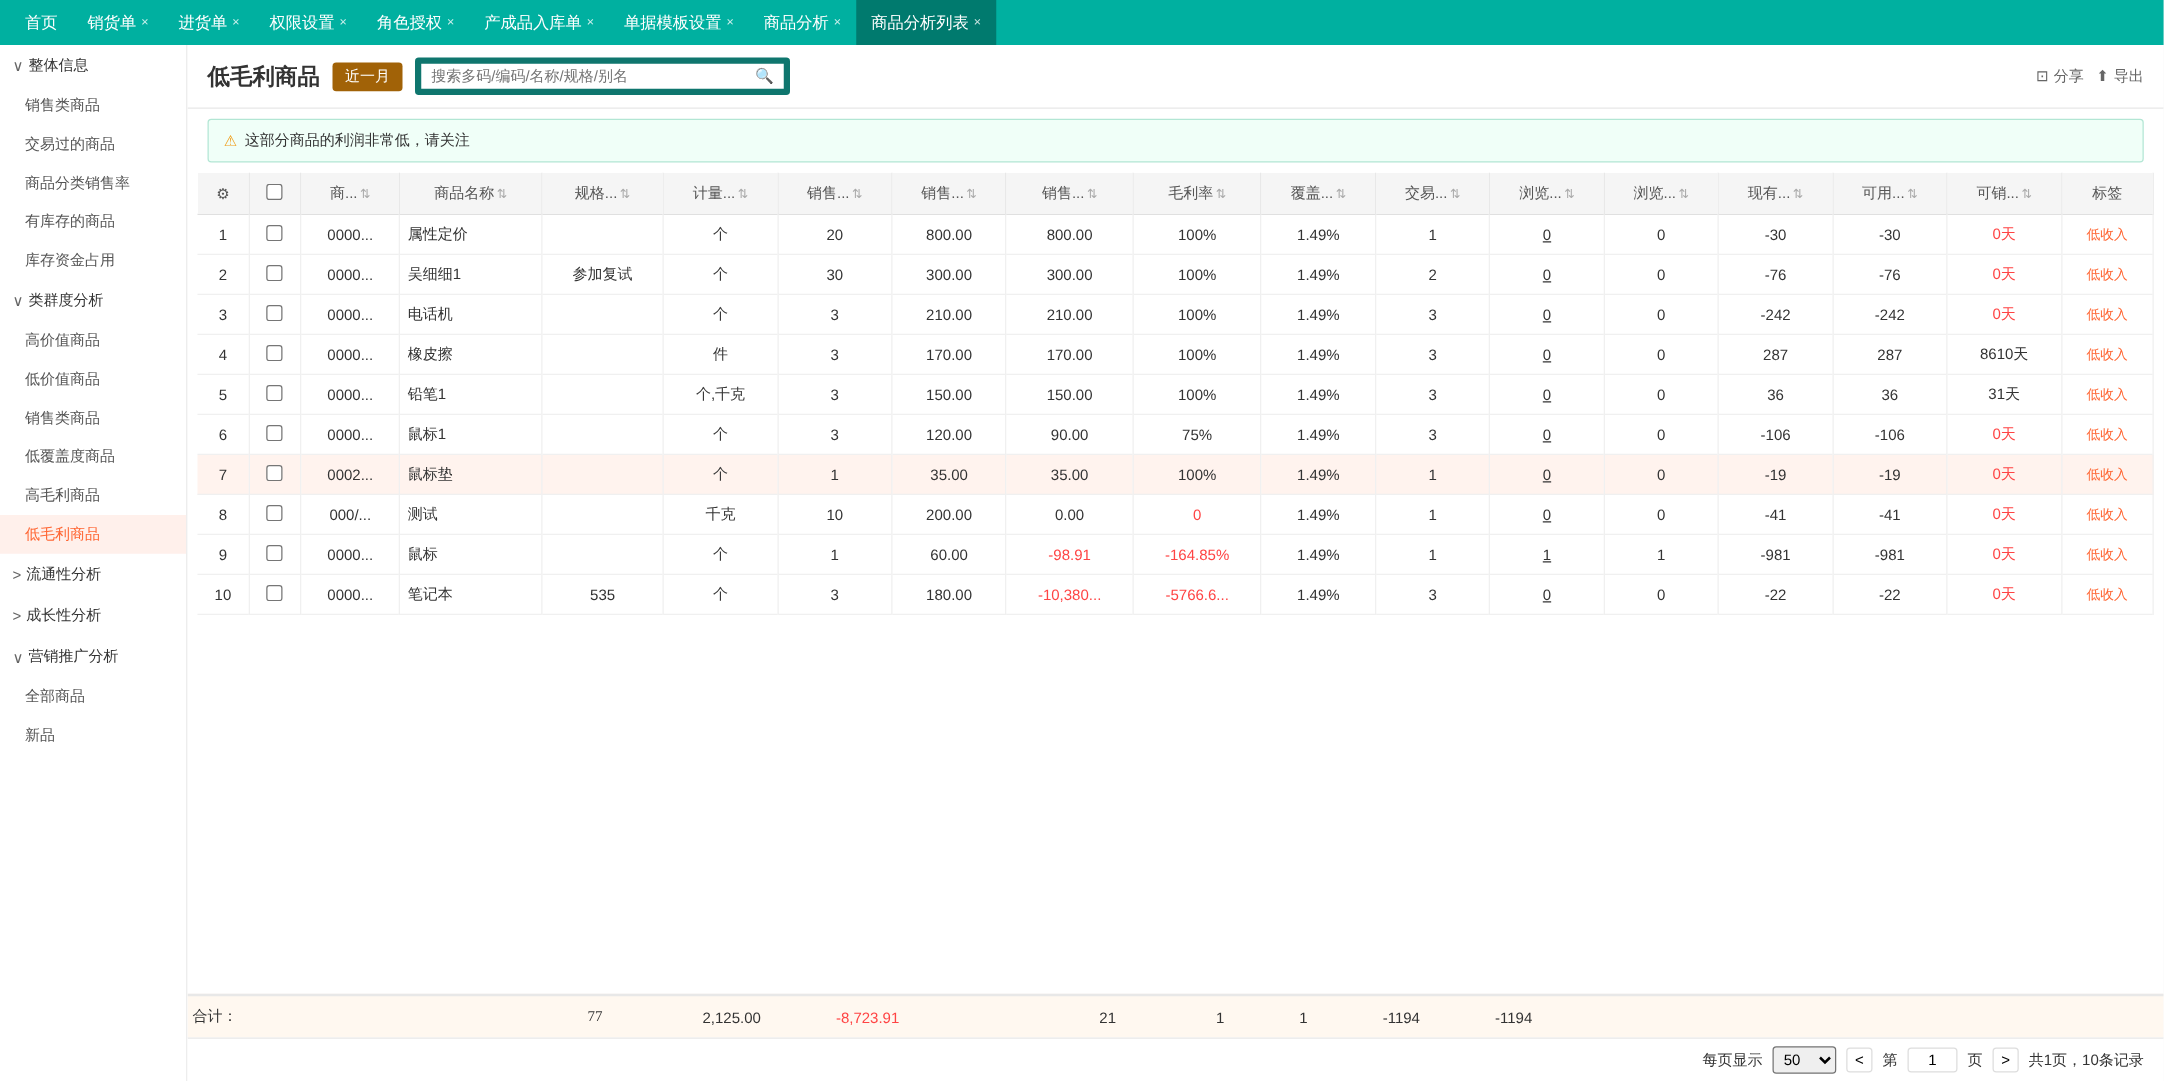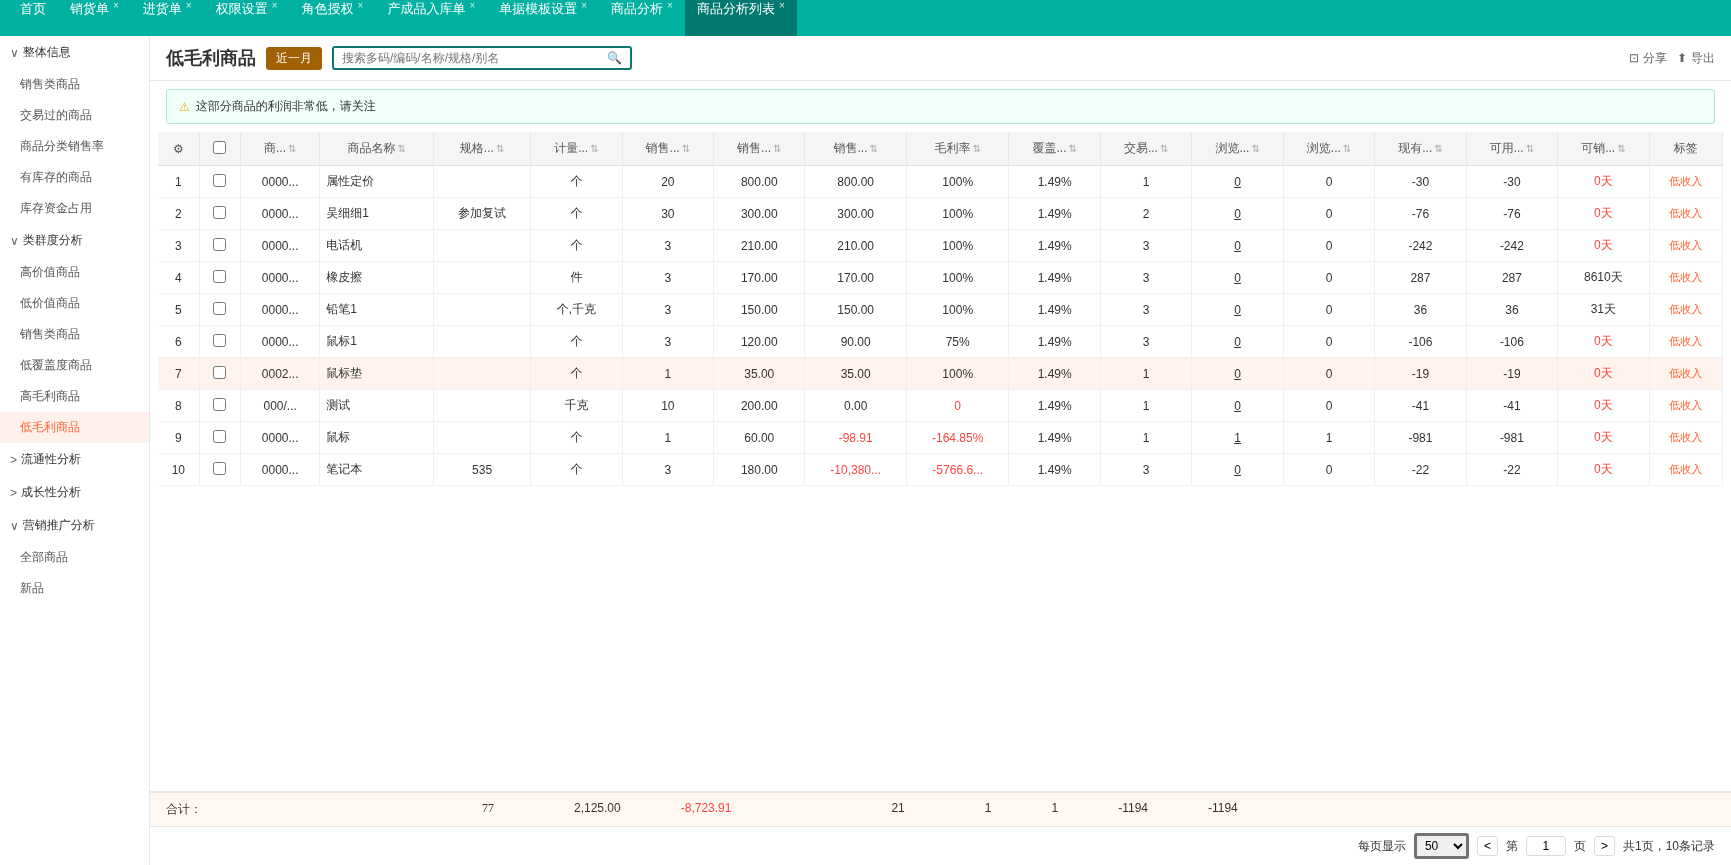--- a/index.html
+++ b/index.html
@@ -11,20 +11,21 @@
       display: flex;
       align-items: center;
       height: 36px;
       padding: 0 8px;
     }
     .top-nav .nav-item {
       color: #fff;
       padding: 0 12px;
       height: 36px;
       display: flex;
+      align-items: center;
       cursor: pointer;
       font-size: 13px;
       white-space: nowrap;
     }
     .top-nav .nav-item.active { background: #007a6e; }
     .top-nav .nav-item .close-x { margin-left: 4px; font-size: 10px; opacity: 0.8; }
 
     
     .main-layout {
       display: flex;
@@ -84,21 +85,21 @@
       color: #fff;
       border: none;
       border-radius: 3px;
       padding: 3px 10px;
       font-size: 12px;
       cursor: pointer;
     }
     .search-box {
       display: flex;
       align-items: center;
-      border: 2px solid #0f766e;
+      border: 5px solid #0f766e;
       border-radius: 3px;
       padding: 3px 8px;
       flex: 1;
       max-width: 300px;
     }
     .search-box input {
       border: none;
       outline: none;
       font-size: 12px;
       flex: 1;
@@ -176,41 +177,41 @@
     .red-text { color: #ff4444; text-align: center; }
     .orange-tag {
       color: #ff6633;
       font-size: 11px;
     }
     .underline-link { text-decoration: underline; cursor: pointer; }
 
     
     .table-footer {
       display: flex;
-      align-items: flex-start;
+      align-items: center;
       background: #fff8f0;
       border-top: 2px solid #e8e8e8;
-      padding: 8px 16px;
+      padding: 8px 4px;
       font-size: 12px;
       color: #333;
     }
 
     
     .pagination-bar {
       display: flex;
       align-items: center;
       justify-content: flex-end;
       padding: 6px 16px;
       border-top: 1px solid #e8e8e8;
       background: #fff;
       gap: 8px;
       font-size: 12px;
     }
     .pagination-bar select {
-      border: 3px solid #737373;
+      border: 1px solid #737373;
       border-radius: 3px;
       padding: 2px 4px;
       font-size: 12px;
     }
     .pagination-bar .page-btn {
       border: 1px solid #ddd;
       background: #fff;
       padding: 2px 6px;
       border-radius: 3px;
       cursor: pointer;

